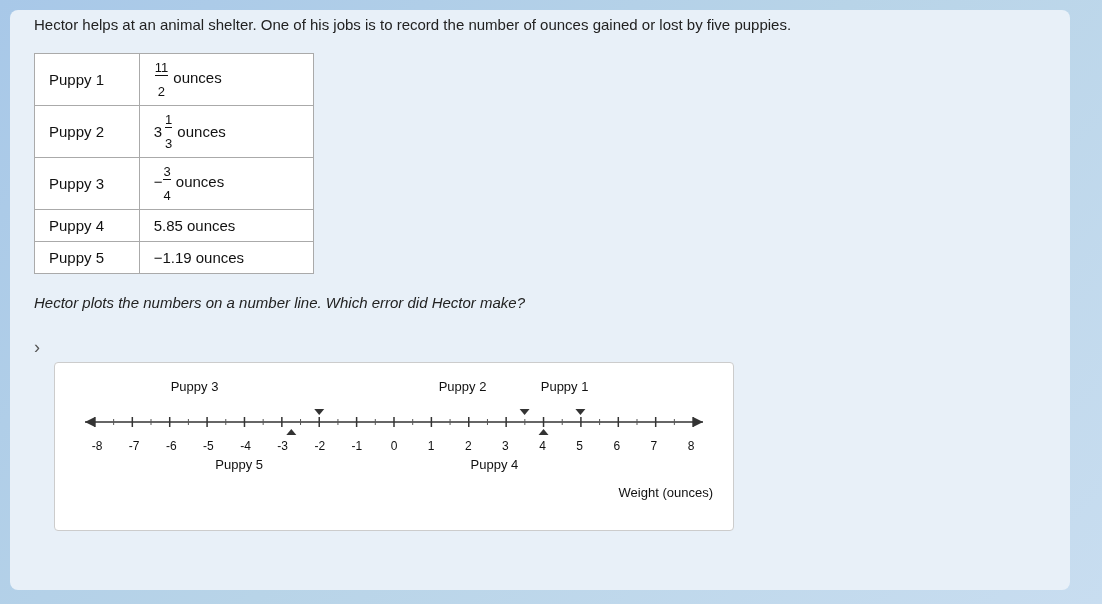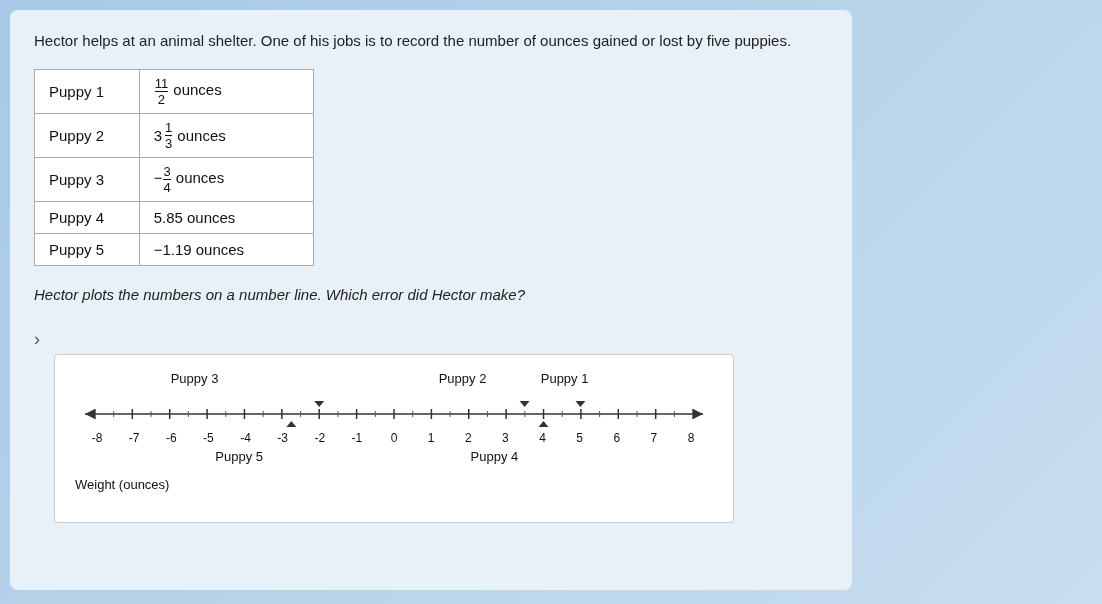--- a/index.html
+++ b/index.html
@@ -12,22 +12,22 @@
       overflow: hidden;
       display: flex;
       align-items: flex-start;
       justify-content: flex-start;
     }
 
     .main-container {
       background: #e8f0f8;
       border-radius: 8px;
       margin: 10px;
-      padding: 20px 24px;
-      width: 842px;
+      padding: 4px 24px;
+      width: 1060px;
       min-height: 580px;
     }
 
     .problem-text {
       font-size: 15px;
       color: #222;
       margin-bottom: 18px;
       line-height: 1.4;
     }
 
@@ -55,20 +55,21 @@
     }
 
     .fraction {
       display: inline-flex;
       flex-direction: column;
       align-items: center;
       font-size: 13px;
       vertical-align: middle;
       line-height: 1;
       margin: 0 1px;
+      gap: 8px;
     }
 
     .fraction .numerator {
       border-bottom: 1px solid #111;
       padding-bottom: 1px;
       line-height: 1;
     }
 
     .fraction .denominator {
       padding-top: 1px;
@@ -132,21 +133,21 @@
     }
 
     .puppy-label-bottom {
       position: absolute;
       font-size: 13px;
       color: #111;
       white-space: nowrap;
     }
 
     .axis-label {
-      text-align: left;
+      text-align: right;
       font-size: 13px;
       color: #111;
       margin-top: 6px;
     }
 
     .chevron {
       font-size: 18px;
       color: #555;
       margin-bottom: 4px;
     }

